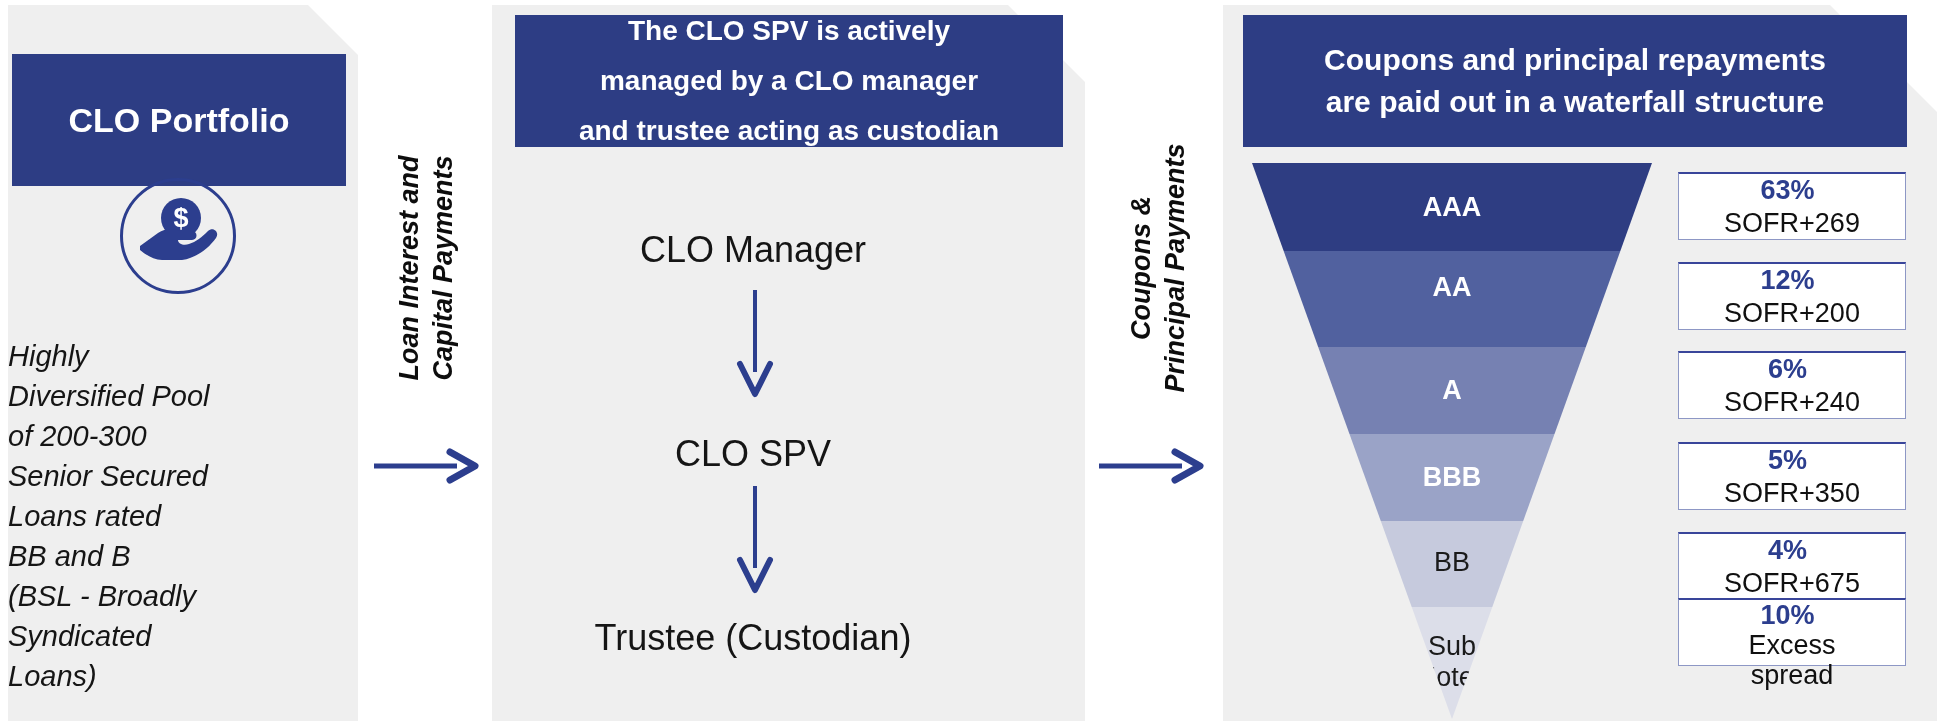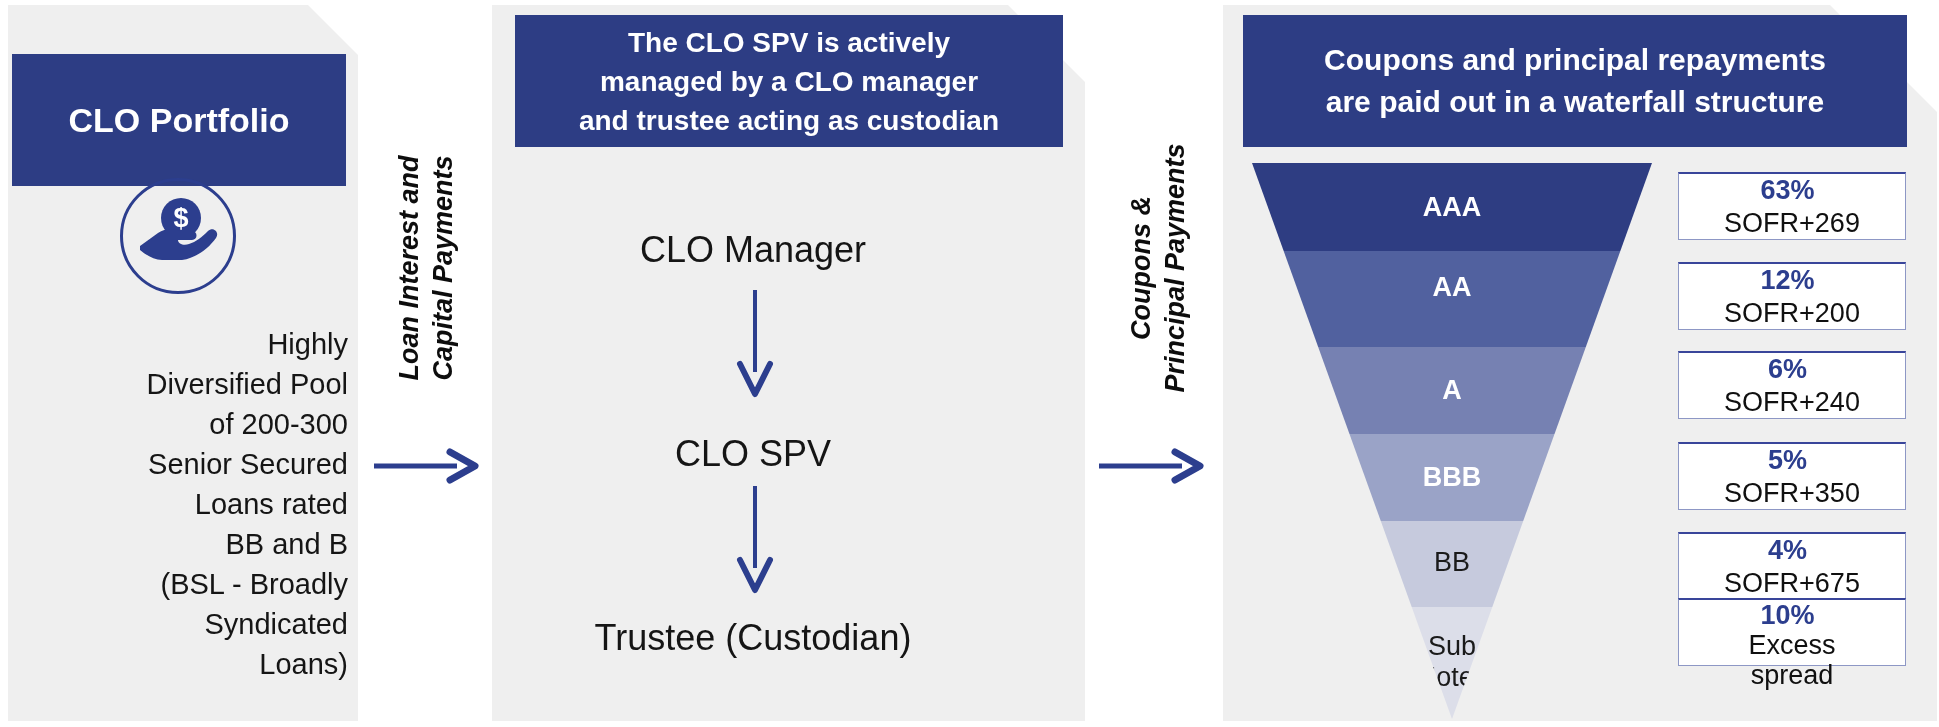--- a/index.html
+++ b/index.html
@@ -14,27 +14,27 @@
 
   
   .panel{position:absolute;top:5px;height:716px;background:var(--panel-bg);}
   .panel.p1{left:8px;width:350px;clip-path:polygon(0 0,calc(100% - 50px) 0,100% 50px,100% 100%,0 100%);}
   .panel.p2{left:492px;width:593px;clip-path:polygon(0 0,calc(100% - 77px) 0,100% 77px,100% 100%,0 100%);}
   .panel.p3{left:1223px;width:714px;clip-path:polygon(0 0,calc(100% - 107px) 0,100% 107px,100% 100%,0 100%);}
 
   .header{position:absolute;background:var(--header-bg);color:#fff;display:flex;align-items:center;justify-content:center;
           text-align:center;white-space:pre-line;font-weight:700;}
   .header.h1{left:12px;top:15px;width:334px;height:132px;font-size:34px;margin-top:39px;}
-  .header.h2{left:515px;top:15px;width:548px;height:132px;font-size:28px;line-height:39px;}
+  .header.h2{left:515px;top:15px;width:548px;height:132px;font-size:28px;line-height:50px;}
   .header.h3{left:1243px;top:15px;width:664px;height:132px;font-size:30px;line-height:42px;}
 
   
   .icon-wrap{position:absolute;left:118px;top:176px;width:120px;height:120px;}
-  .left-body{position:absolute;left:8px;top:324px;width:340px;text-align:right;white-space:pre-line;
-             font-size:29px;line-height:40px;color:var(--ink);}
+  .left-body{position:absolute;left:8px;top:336px;width:340px;text-align:left;white-space:pre-line;
+             font-size:29px;line-height:40px;color:var(--ink);font-style:italic;}
 
   
   .vlabel{position:absolute;width:320px;height:80px;display:flex;align-items:center;justify-content:center;
           text-align:center;white-space:pre-line;transform:rotate(-90deg);
           font-style:italic;font-weight:700;font-size:27px;line-height:34px;color:#0d0d0d;}
   .vlabel.v1{left:266px;top:228px;}
   .vlabel.v2{left:998px;top:228px;}
 
   .harrow{position:absolute;width:110px;height:38px;}
   .harrow.a1{left:371px;top:447px;}

